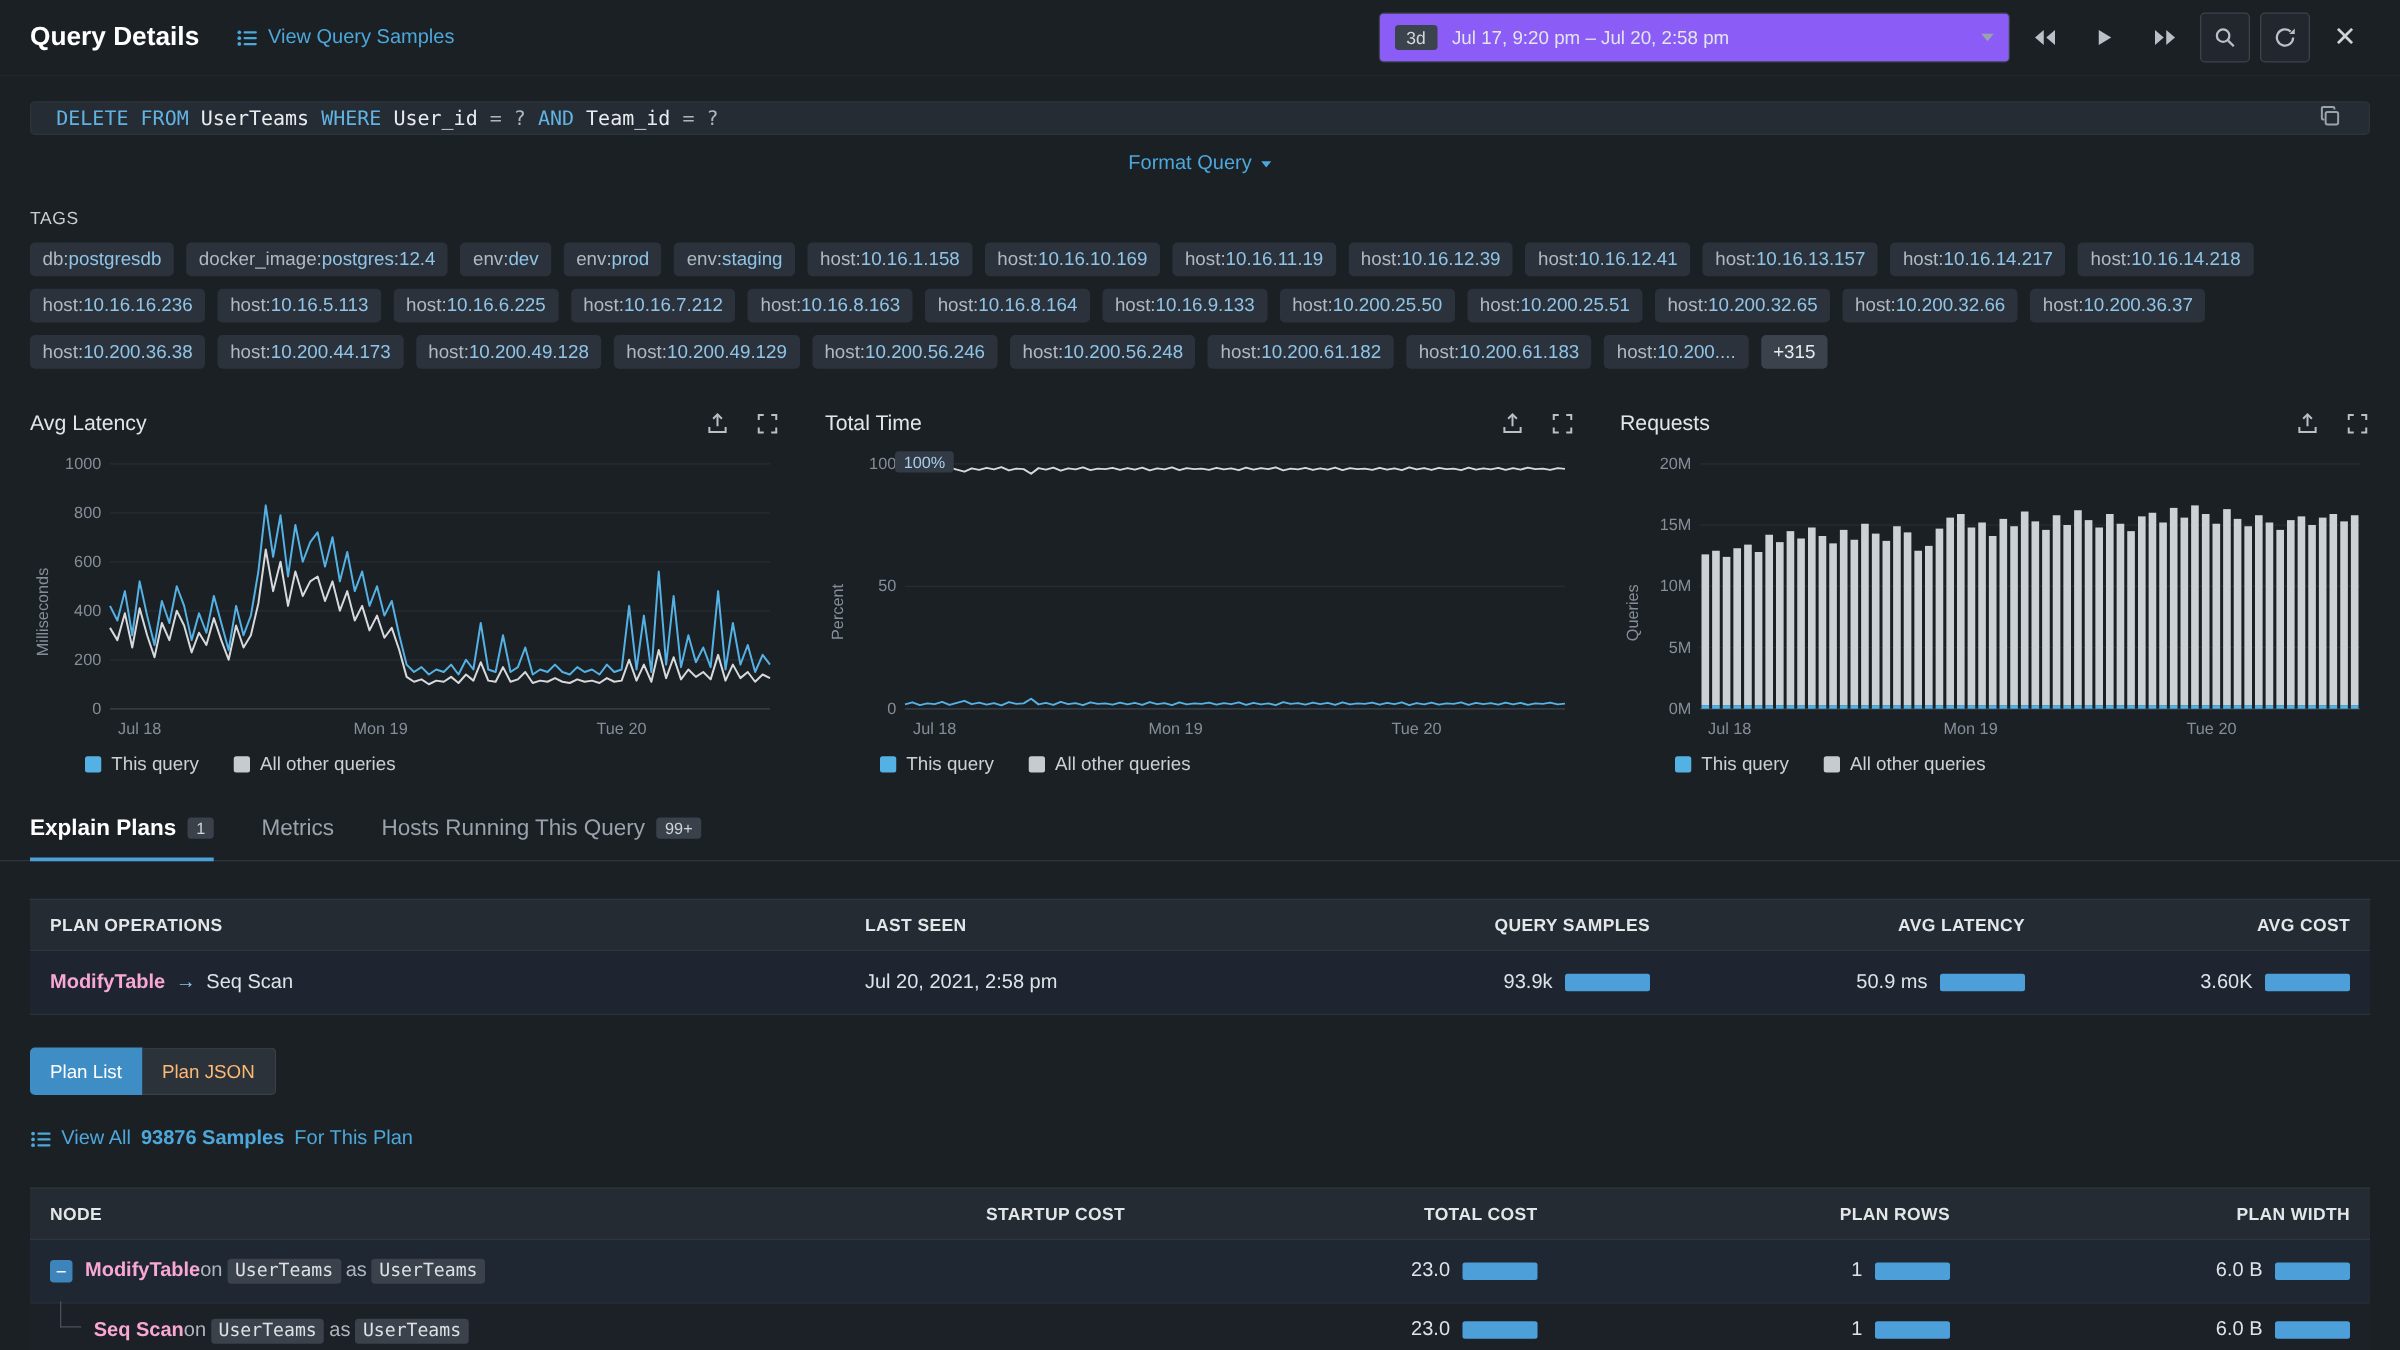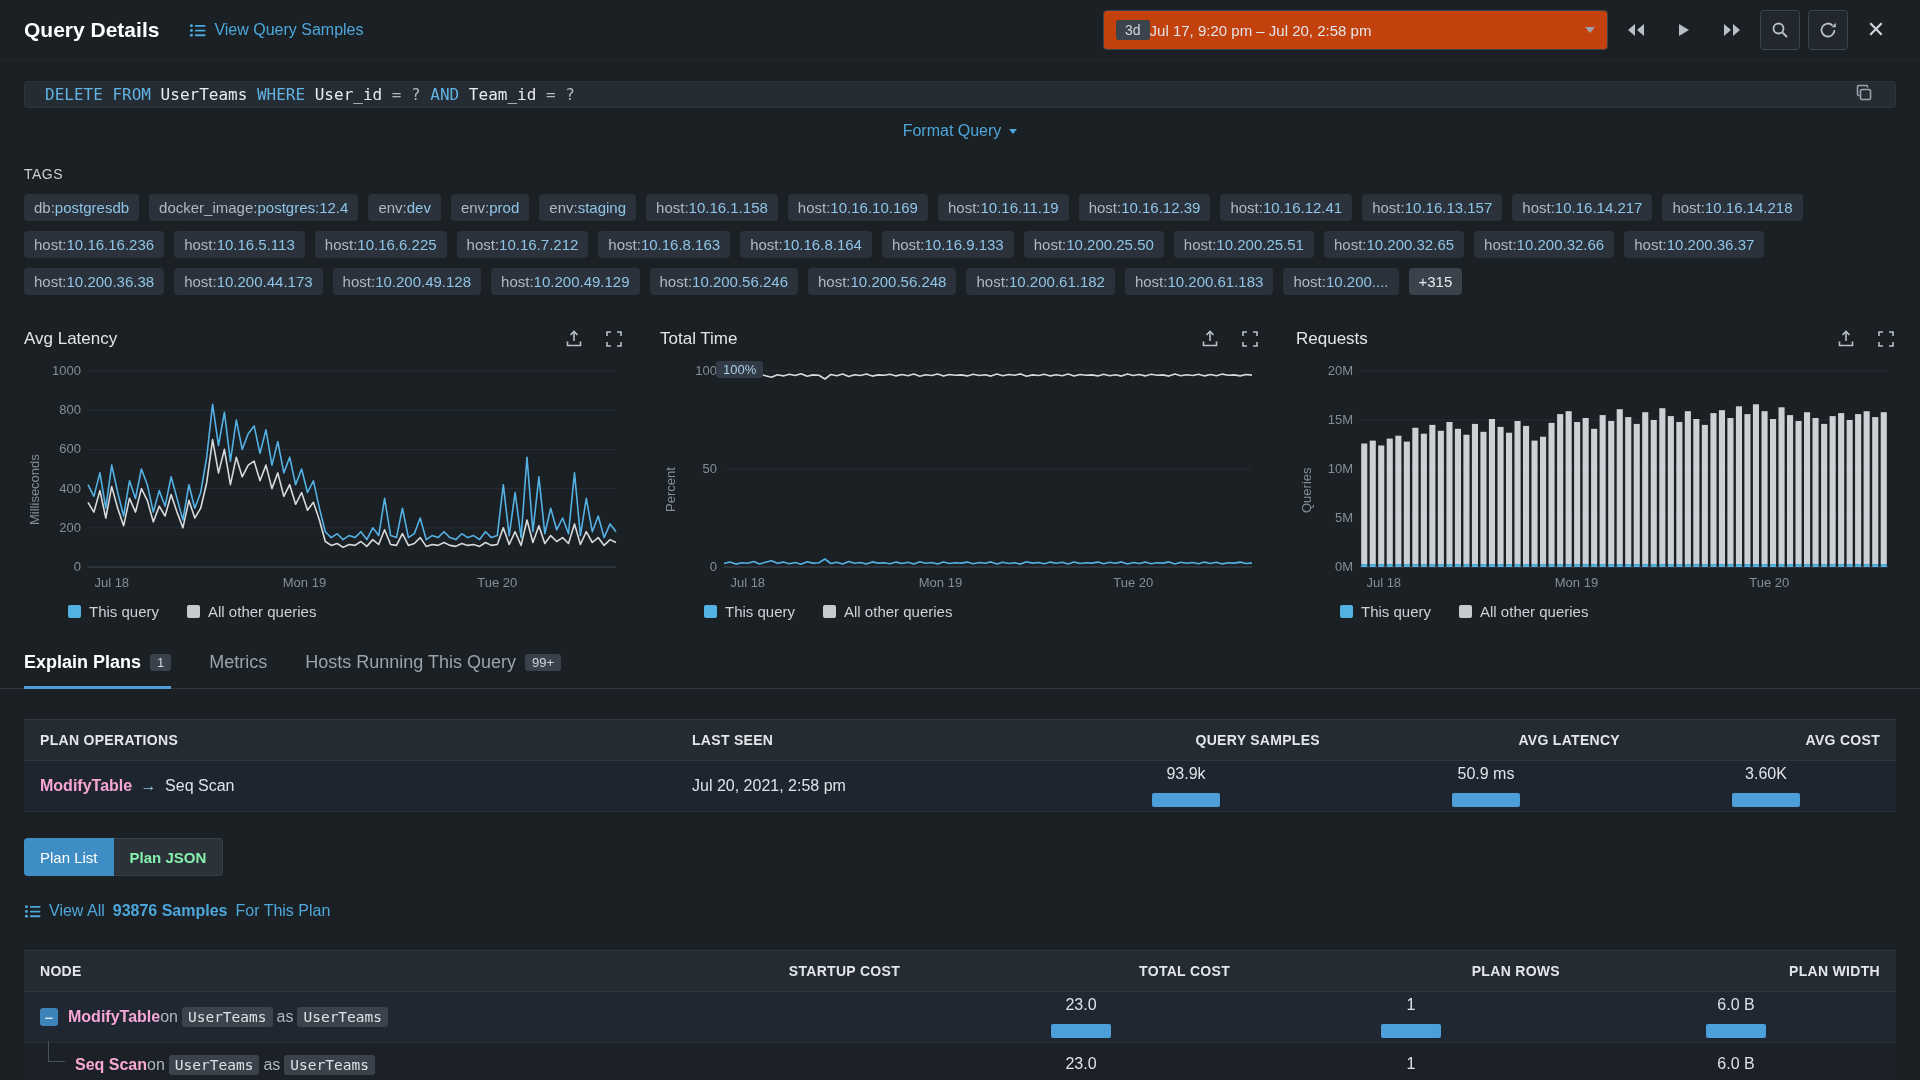--- a/index.html
+++ b/index.html
@@ -3,21 +3,21 @@
 <meta charset="utf-8">
 <style>
   html,body{width:1920px;height:1080px;margin:0;overflow:hidden;background:#1b2025;
     font-family:"Liberation Sans",sans-serif;color:#dfe3e7;-webkit-font-smoothing:antialiased;}
   .page{width:1920px;height:874px;background:#1b2025;}
   
   header{height:60px;display:flex;align-items:center;padding:0 24px;border-bottom:1px solid rgba(255,255,255,0.04);}
   .page-title{font-size:21px;font-weight:bold;color:#ffffff;margin:0 30px 0 0;}
   .link{color:#4da7da;text-decoration:none;font-size:16px;display:inline-flex;align-items:center;gap:8px;cursor:pointer;}
   .hdr-right{margin-left:auto;display:flex;align-items:center;gap:8px;}
-  .time-box{display:inline-flex;align-items:center;border:1px solid #3b434d;background:#c2410c;
+  .time-box{display:inline-flex;align-items:center;gap:12px;border:1px solid #3b434d;background:#8b5cf6;
     height:40px;padding:0 12px;border-radius:4px;width:505px;box-sizing:border-box;cursor:pointer;}
   .badge-3d{background:#3b434d;border-radius:3px;padding:2px 9px;font-size:14px;color:#d4d9de;}
   .time-label{flex:1;font-size:15px;color:#e2e6ea;}
   .caret{width:0;height:0;border-left:5px solid transparent;border-right:5px solid transparent;border-top:6px solid #9aa3ac;}
   .icon-btn{width:40px;height:40px;display:inline-flex;align-items:center;justify-content:center;
     background:transparent;border:none;color:#b9c0c7;cursor:pointer;padding:0;}
   .icon-btn.boxed{border:1px solid #3b434d;border-radius:4px;background:#22272e;}
   .icon-btn svg{display:block;}
   .close-x{font-size:22px;color:#cfd4d9;}
   
@@ -60,33 +60,33 @@
   .tbl{margin:30px 24px 0;}
   .tbl-head,.tbl-row{display:grid;align-items:center;}
   .p-grid{grid-template-columns:1fr 360px 300px 300px 260px;}
   .n-grid{grid-template-columns:1fr 300px 330px 330px 320px;}
   .tbl-head{background:#252b32;border-top:1px solid #30363e;border-bottom:1px solid #30363e;height:40px;
     font-size:14px;font-weight:bold;color:#e3e7ea;letter-spacing:0.3px;}
   .tbl-head>div{padding:0 16px;}
   .tbl-head .num-h{text-align:right;}
   .tbl-row{background:#1e2530;border-bottom:1px solid #2a3139;min-height:50px;font-size:16px;cursor:pointer;}
   .tbl-row>div{padding:0 16px;}
-  .num-cell{display:flex;align-items:center;justify-content:flex-end;gap:10px;flex-direction:column;}
+  .num-cell{display:flex;align-items:center;justify-content:flex-end;gap:10px;}
   .tbar{height:14px;background:#4d9fd9;border-radius:2px;display:inline-block;}
   .op-bold{font-weight:bold;color:#f9a8d4;}
   .op-arrow{color:#8fc4e6;padding:0 4px;}
   .code-chip{font-family:"DejaVu Sans Mono",monospace;font-size:14.5px;background:#3b424b;color:#dde1e5;
     border-radius:3px;padding:2px 6px;margin:0 4px;}
   .dim{color:#aeb6bd;}
   
   .plan-controls{margin:26px 24px 0;display:flex;align-items:flex-start;gap:26px;flex-direction:column;}
   .seg{display:flex;}
   .seg button{height:38px;padding:0 16px;font-size:15px;border:none;cursor:pointer;font-family:inherit;}
   .seg .seg-left{background:#3e8dc5;color:#ffffff;border-radius:4px 0 0 4px;}
-  .seg .seg-right{background:#2b323a;color:#86efac;border-radius:0 4px 4px 0;border:1px solid #39414b;border-left:none;font-weight:bold;}
+  .seg .seg-right{background:#2b323a;color:#fdba74;border-radius:0 4px 4px 0;border:1px solid #39414b;border-left:none;}
   .bold{font-weight:bold;}
   
   .ntable .tbl-row{background:#1f2733;}
   .ntable .tbl-row.child-row{background:#1c2128;align-items:flex-start;}
   .ntable .tbl-row.child-row>div{padding-top:12px;padding-bottom:12px;}
   .minus-box{width:18px;height:18px;background:#3d84ba;border-radius:3px;color:#ffffff;display:inline-flex;
     align-items:center;justify-content:center;font-size:15px;line-height:1;margin-right:10px;cursor:pointer;flex:none;}
   .node-line{display:flex;align-items:center;}
   .tree-elbow{width:16px;height:20px;border-left:1px solid #49525c;border-bottom:1px solid #49525c;
     margin:-16px 10px 12px 8px;flex:none;}

